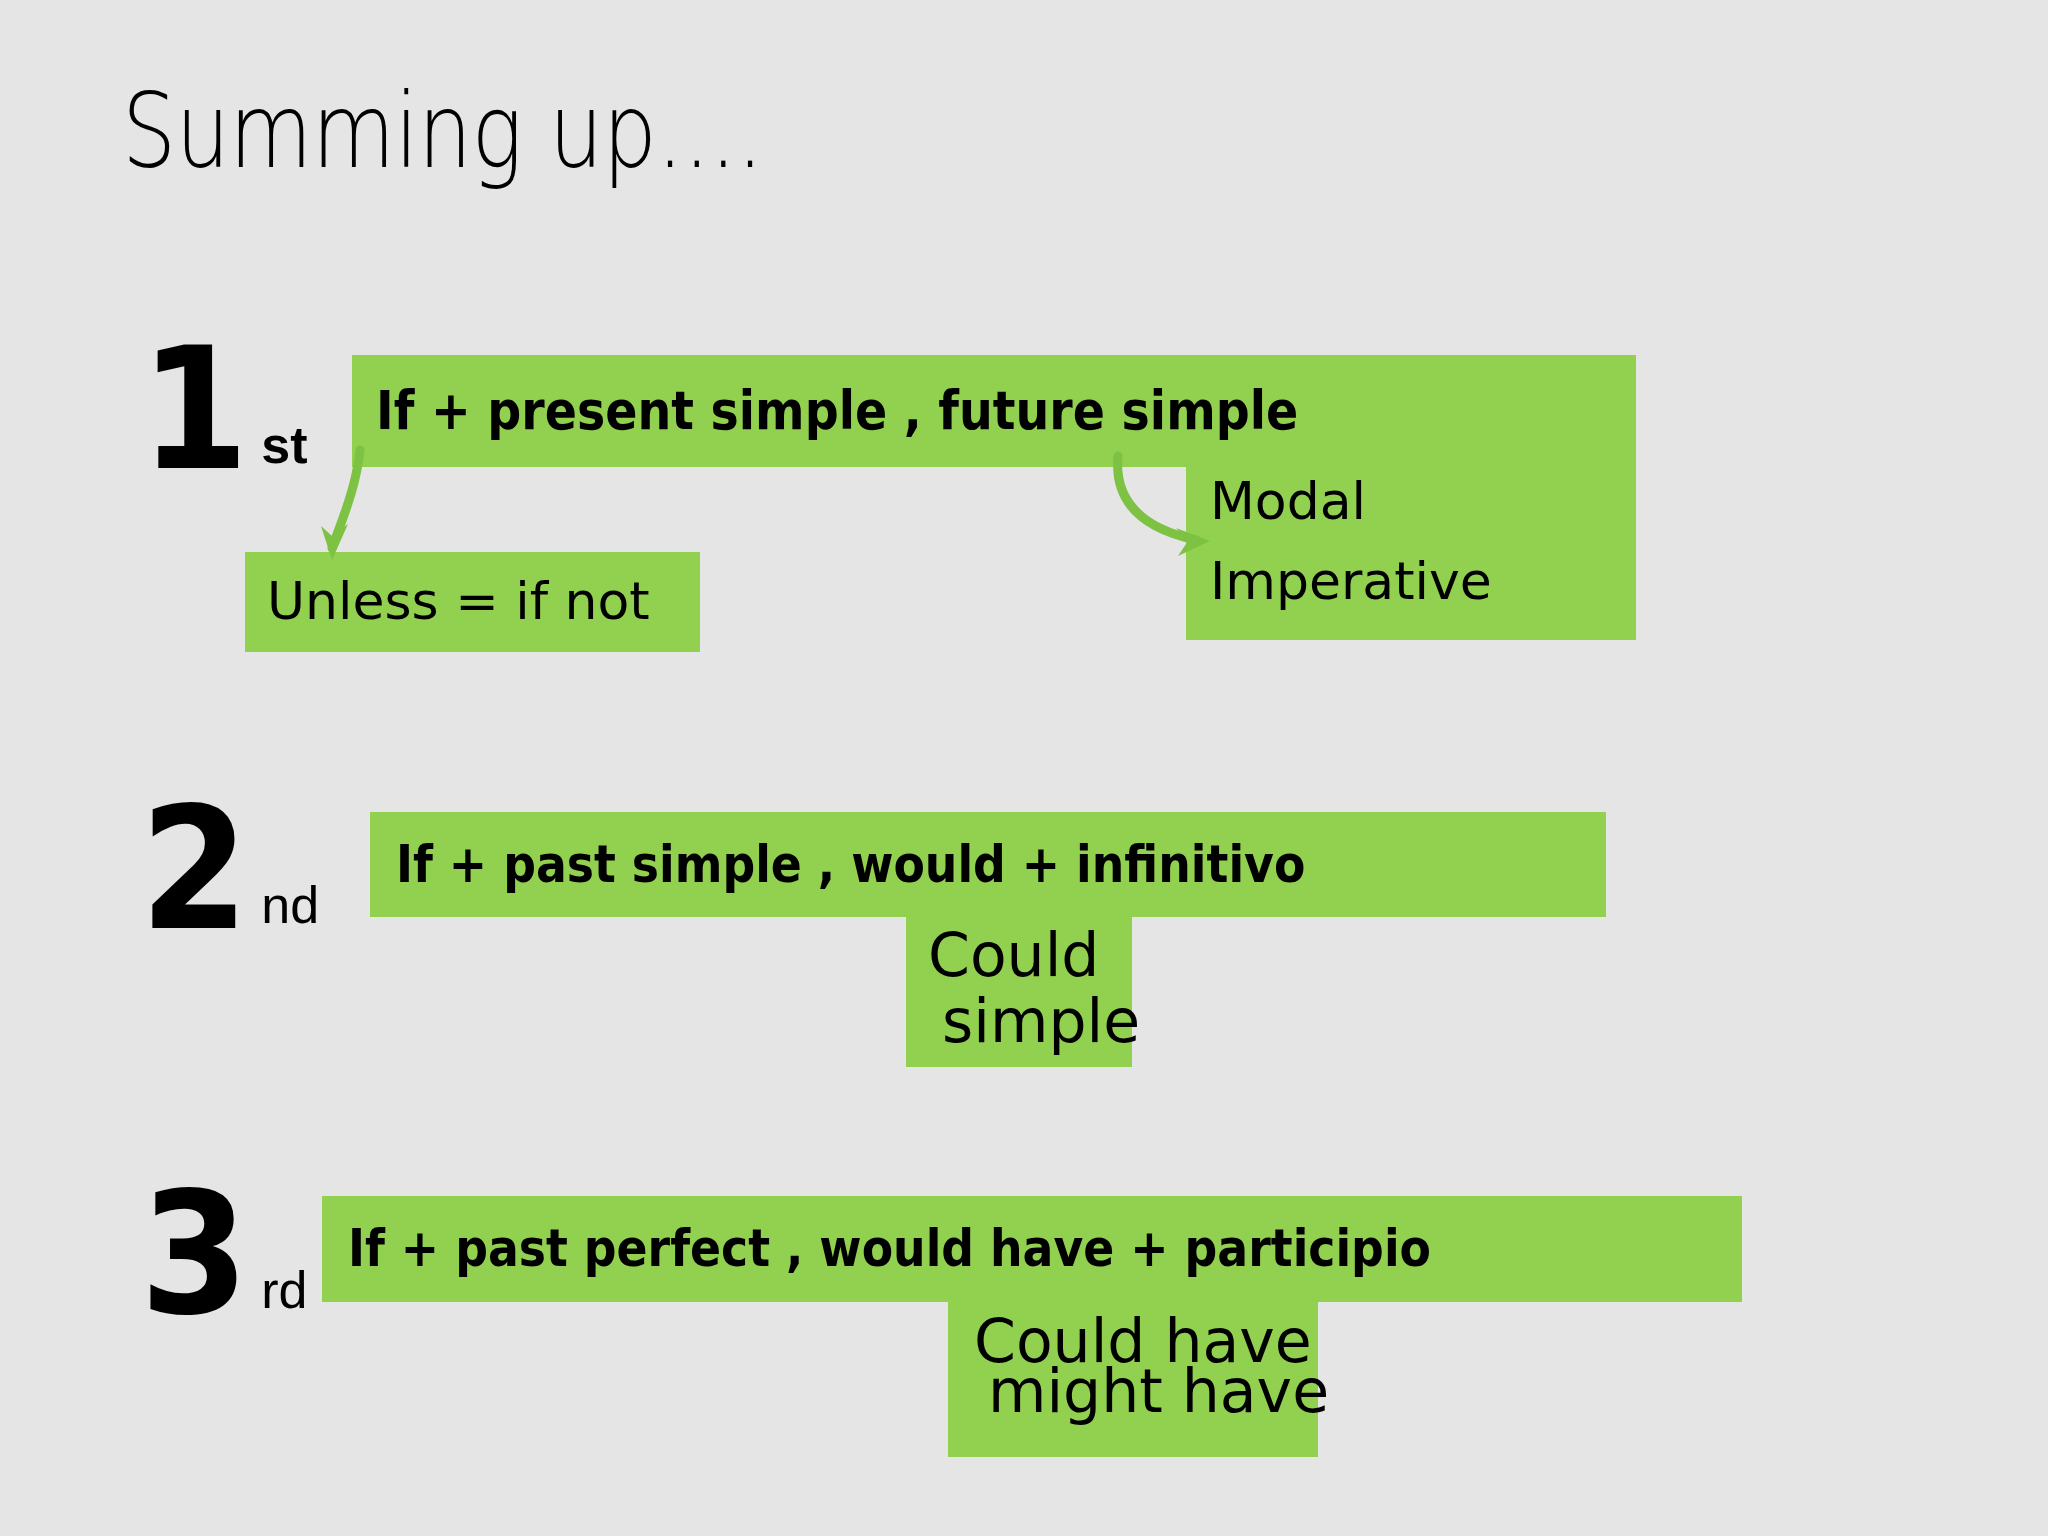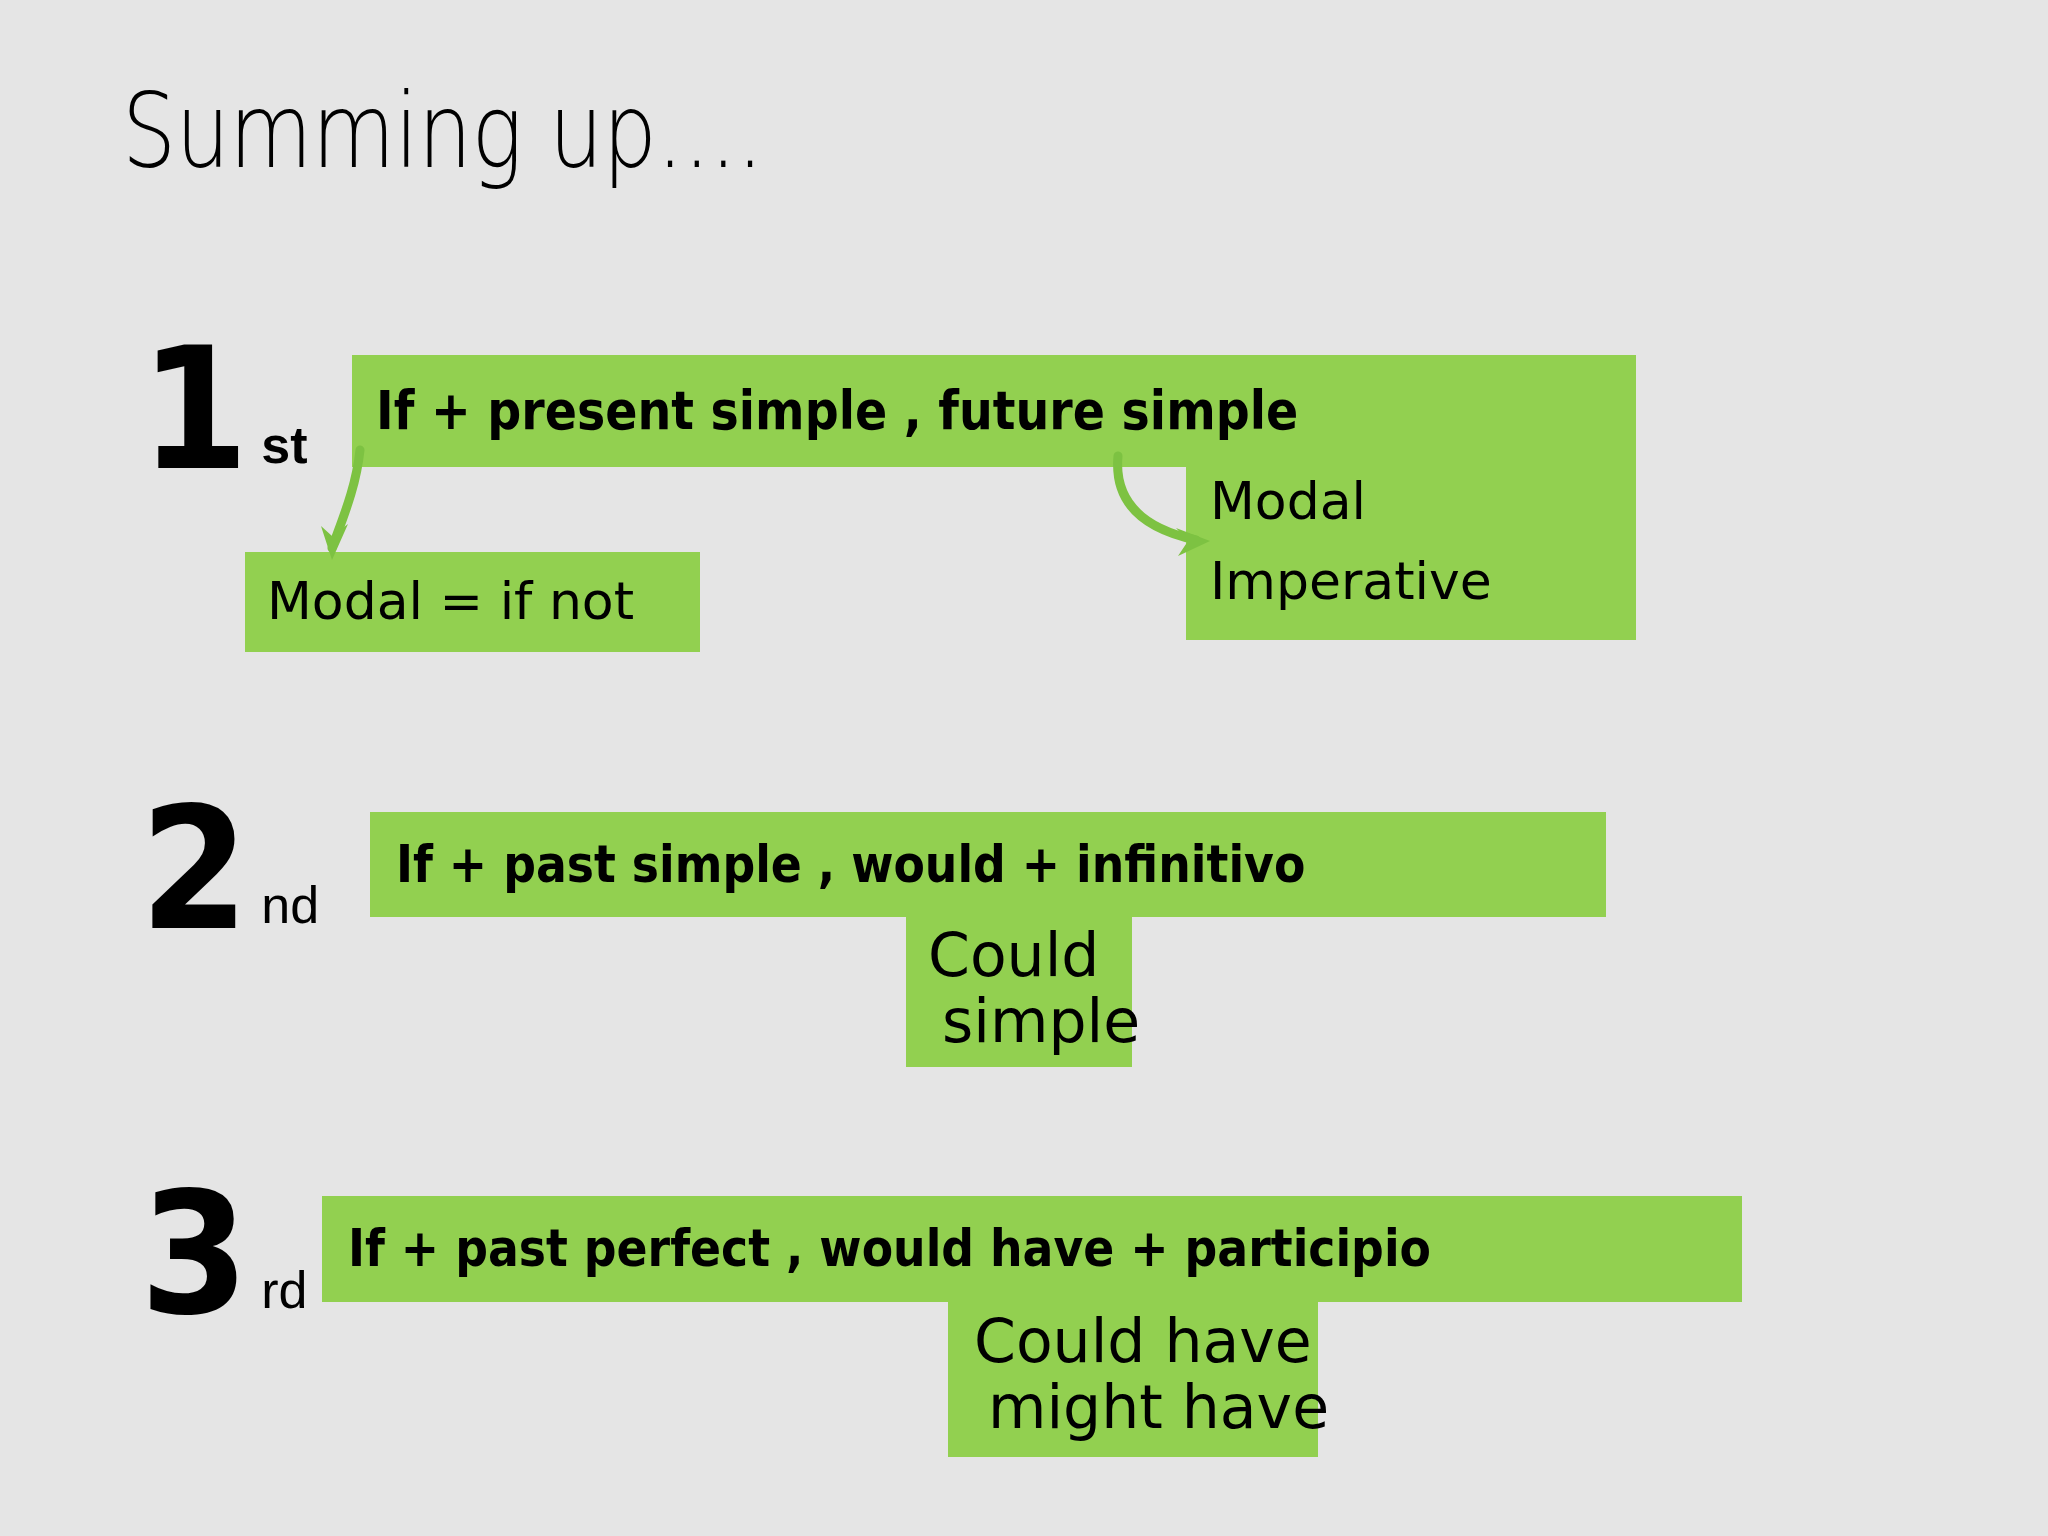--- a/index.html
+++ b/index.html
@@ -185,21 +185,21 @@
     top: 1302px;
     width: 370px;
     height: 155px;
   }
   #box-could-have .line {
     position: absolute;
     font-size: 60px;
     line-height: 58px;
   }
   #box-could-have .line.l1 { left: 26px; top: 10px; }
-  #box-could-have .line.l2 { left: 40px; top: 76px; text-align: right; }
+  #box-could-have .line.l2 { left: 40px; top: 60px; text-align: right; }
 
   
   .arrow-svg {
     position: absolute;
     overflow: visible;
     pointer-events: none;
   }
   #arrow-unless { left: 320px; top: 448px; }
   #arrow-modal  { left: 1110px; top: 452px; }
 </style>
@@ -218,21 +218,21 @@
   <div class="green" id="bar-1">
     <div class="formula" id="bar-1-text">If   + present simple    ,    future  simple</div>
   </div>
 
   <div class="green" id="box-modal">
     <div class="plain line l1">Modal</div>
     <div class="plain line l2">Imperative</div>
   </div>
 
   <div class="green" id="box-unless">
-    <div class="plain line">Modal = if not</div>
+    <div class="plain line">Unless = if not</div>
   </div>
 
   <svg class="arrow-svg" id="arrow-unless" width="120" height="130" viewBox="0 0 120 130">
     <path d="M 40 2 C 36 40 22 72 12 100" fill="none" stroke="#7DC242" stroke-width="9" stroke-linecap="round"></path>
     <path d="M 12 112 L 1 78 L 12 88 L 28 76 Z" fill="#7DC242"></path>
   </svg>
 
   <svg class="arrow-svg" id="arrow-modal" width="130" height="120" viewBox="0 0 130 120">
     <path d="M 8 4 C 4 48 30 76 86 88" fill="none" stroke="#7DC242" stroke-width="9" stroke-linecap="round"></path>
     <path d="M 100 89 L 66 76 L 78 89 L 68 104 Z" fill="#7DC242"></path>

